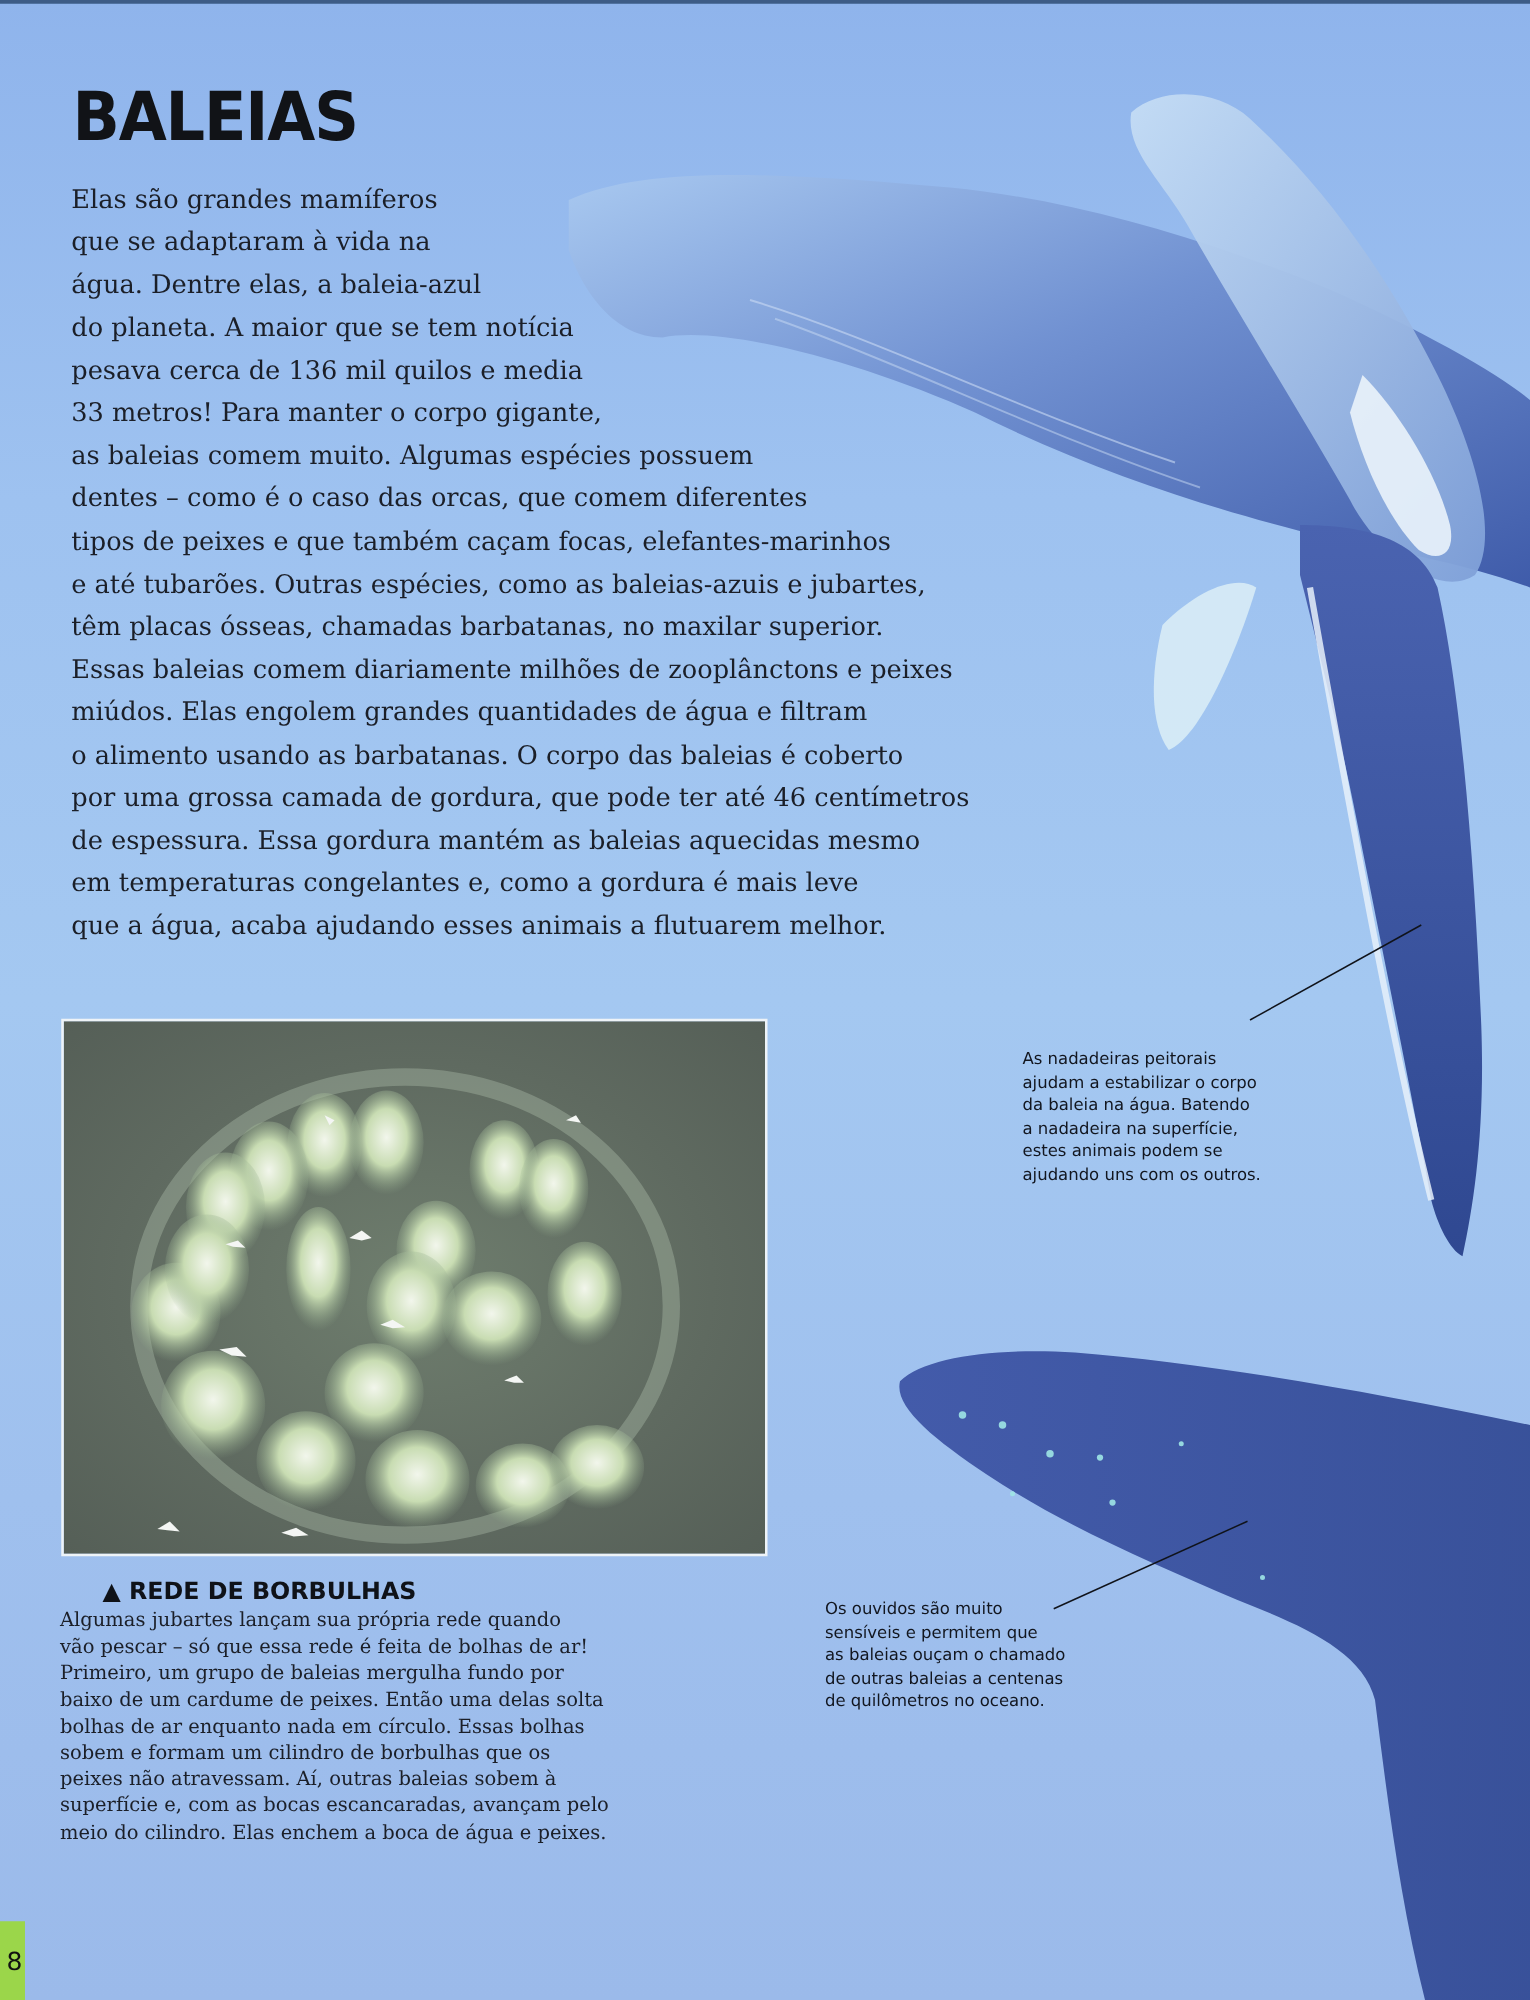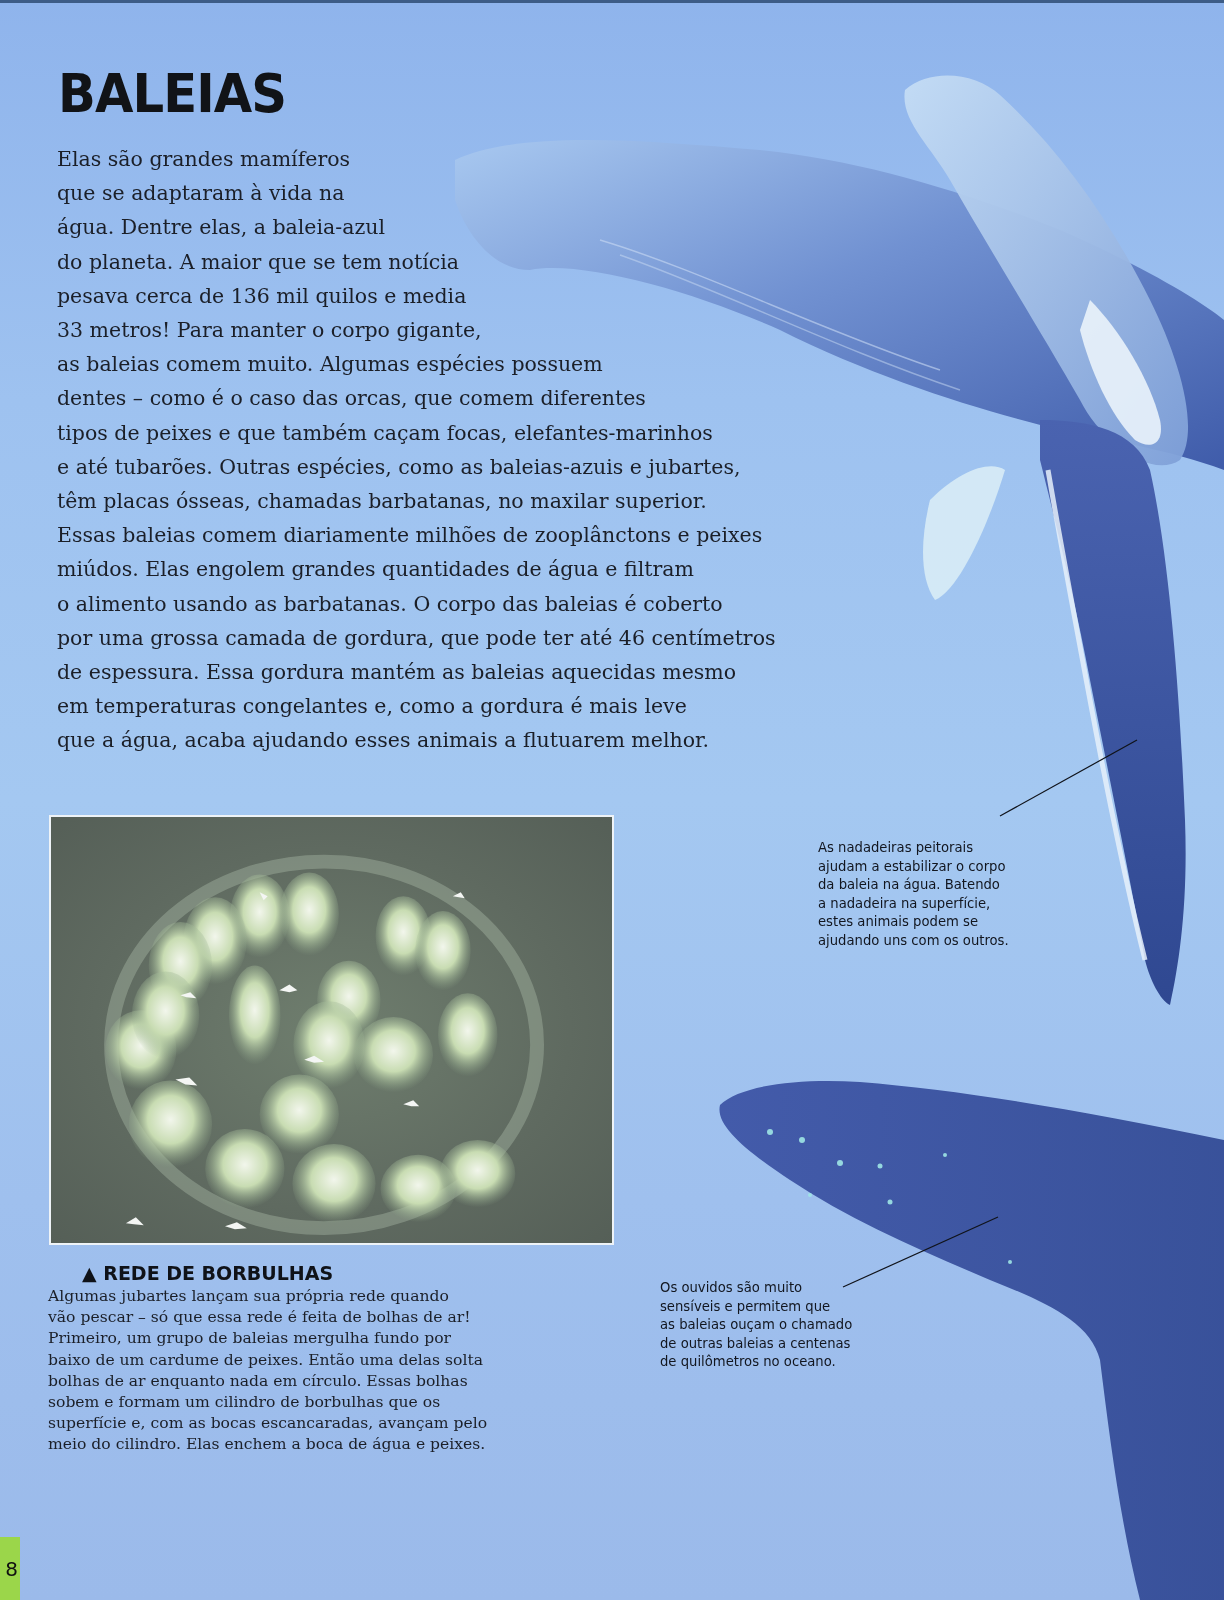--- a/index.html
+++ b/index.html
@@ -181,20 +181,21 @@
   <span>REDE DE BORBULHAS</span>
 </div>
 
 <div class="caption-body">
   <span class="line">Algumas jubartes lançam sua própria rede quando</span>
   <span class="line">vão pescar – só que essa rede é feita de bolhas de ar!</span>
   <span class="line">Primeiro, um grupo de baleias mergulha fundo por</span>
   <span class="line">baixo de um cardume de peixes. Então uma delas solta</span>
   <span class="line">bolhas de ar enquanto nada em círculo. Essas bolhas</span>
   <span class="line">sobem e formam um cilindro de borbulhas que os</span>
+  <span class="line">peixes não atravessam. Aí, outras baleias sobem à</span>
   <span class="line">superfície e, com as bocas escancaradas, avançam pelo</span>
   <span class="line">meio do cilindro. Elas enchem a boca de água e peixes.</span>
 </div>
 
 <div class="note note-fins">
   <span class="line">As nadadeiras peitorais</span>
   <span class="line">ajudam a estabilizar o corpo</span>
   <span class="line">da baleia na água. Batendo</span>
   <span class="line">a nadadeira na superfície,</span>
   <span class="line">estes animais podem se</span>

